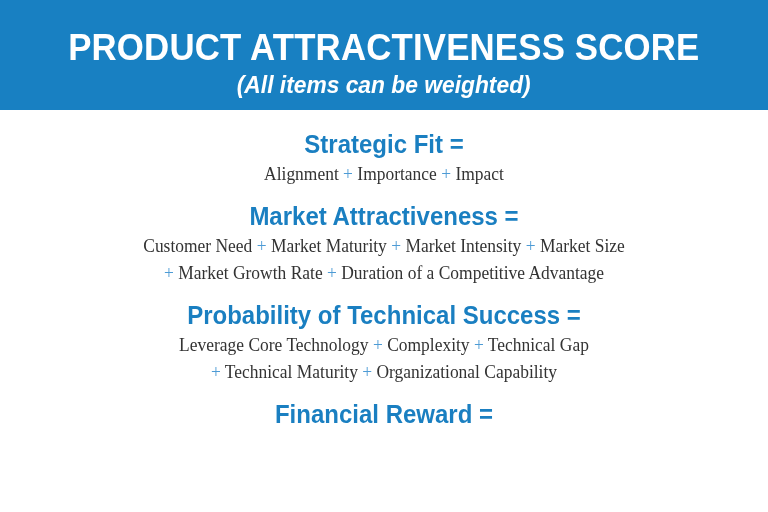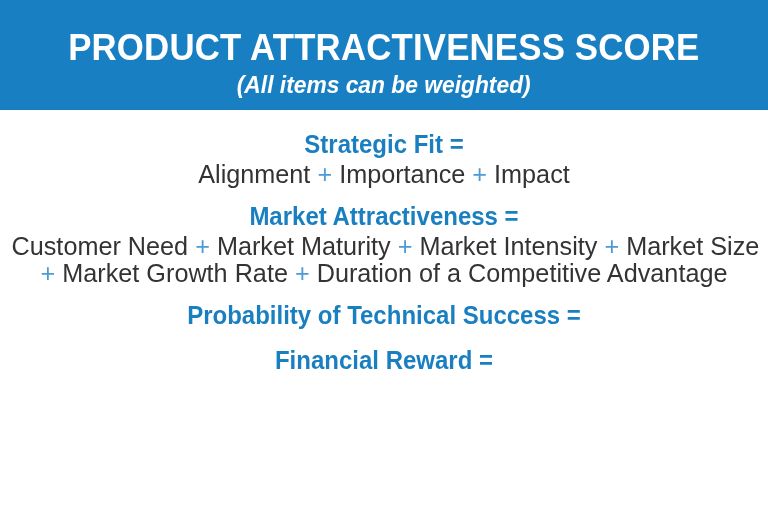--- a/index.html
+++ b/index.html
@@ -83,23 +83,23 @@
     font-weight: bold;
     font-size: 25px;
     line-height: 31px;
     transform: scaleX(0.96);
     transform-origin: center;
     white-space: nowrap;
     margin-bottom: 1px;
   }
   .section-lines {
     color: #333333;
-    font-family: Liberation Sans, sans-serif;
+    font-family: Liberation Serif, serif;
     font-weight: normal;
-    font-size: 26px;
+    font-size: 18px;
     line-height: 27px;
   }
   .formula-line {
     white-space: nowrap;
     transform: scaleX(0.97);
     transform-origin: center;
   }
   .plus {
     color: #4d9bd5;
     font-weight: normal;
@@ -125,19 +125,23 @@
       </div>
       <div class="section">
         <div class="section-heading">Market Attractiveness =</div>
         <div class="section-lines">
           <div class="formula-line"><span>Customer Need</span><span class="plus"> + </span><span>Market Maturity</span><span class="plus"> + </span><span>Market Intensity</span><span class="plus"> + </span><span>Market Size</span></div>
           <div class="formula-line"><span class="plus">+ </span><span>Market Growth Rate</span><span class="plus"> + </span><span>Duration of a Competitive Advantage</span></div>
         </div>
       </div>
       <div class="section">
         <div class="section-heading">Probability of Technical Success =</div>
+        <div class="section-lines">
+          <div class="formula-line"><span>Leverage Core Technology</span><span class="plus"> + </span><span>Complexity</span><span class="plus"> + </span><span>Technical Gap</span></div>
+          <div class="formula-line"><span class="plus">+ </span><span>Technical Maturity</span><span class="plus"> + </span><span>Organizational Capability</span></div>
+        </div>
       </div>
       <div class="section">
         <div class="section-heading">Financial Reward =</div>
       </div>
     </div>
 
 </div>
 
 </body></html>

